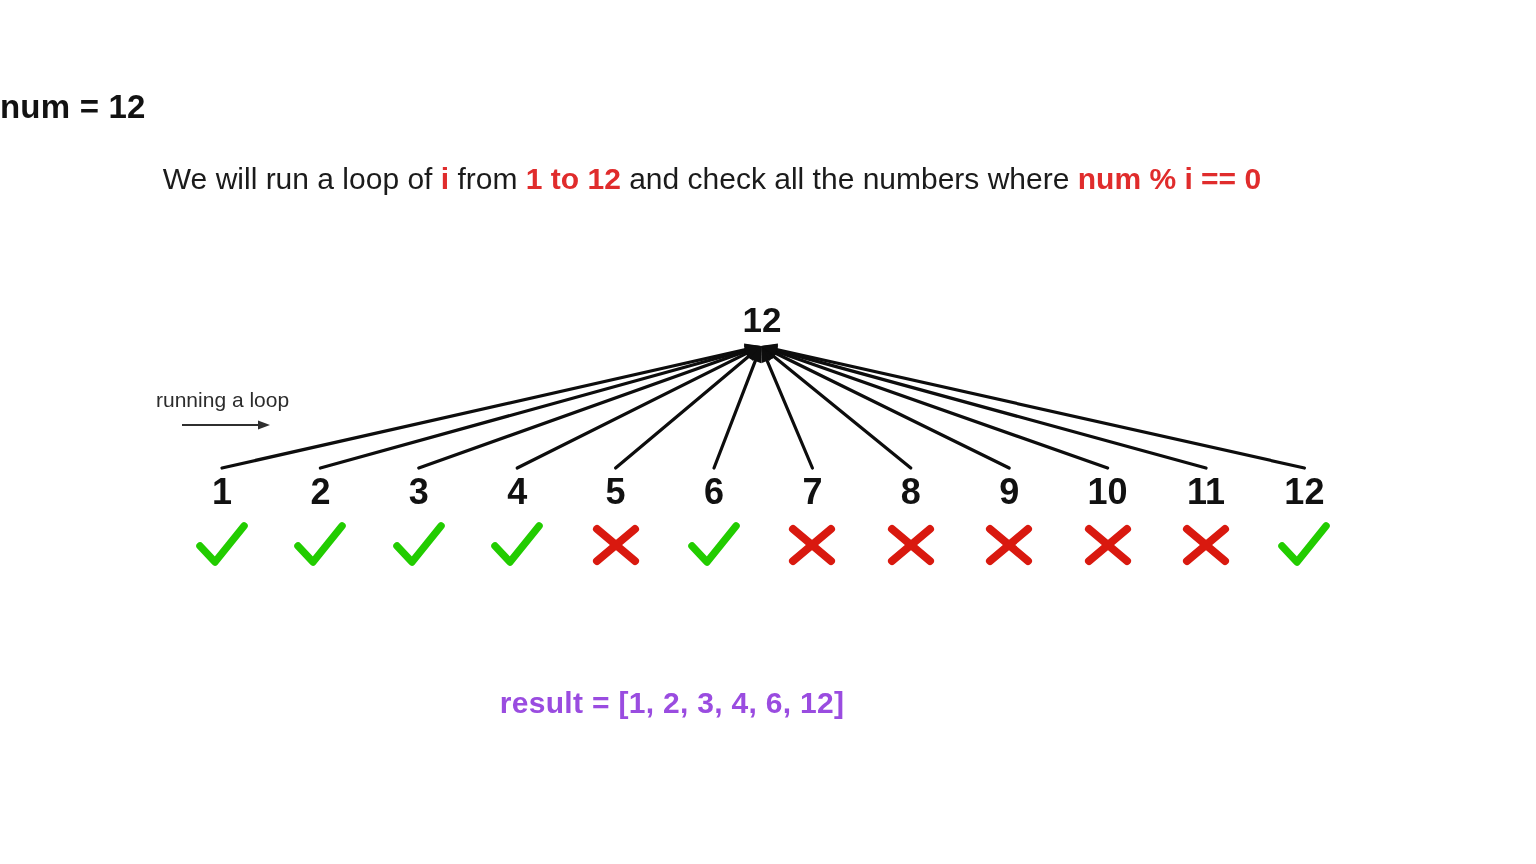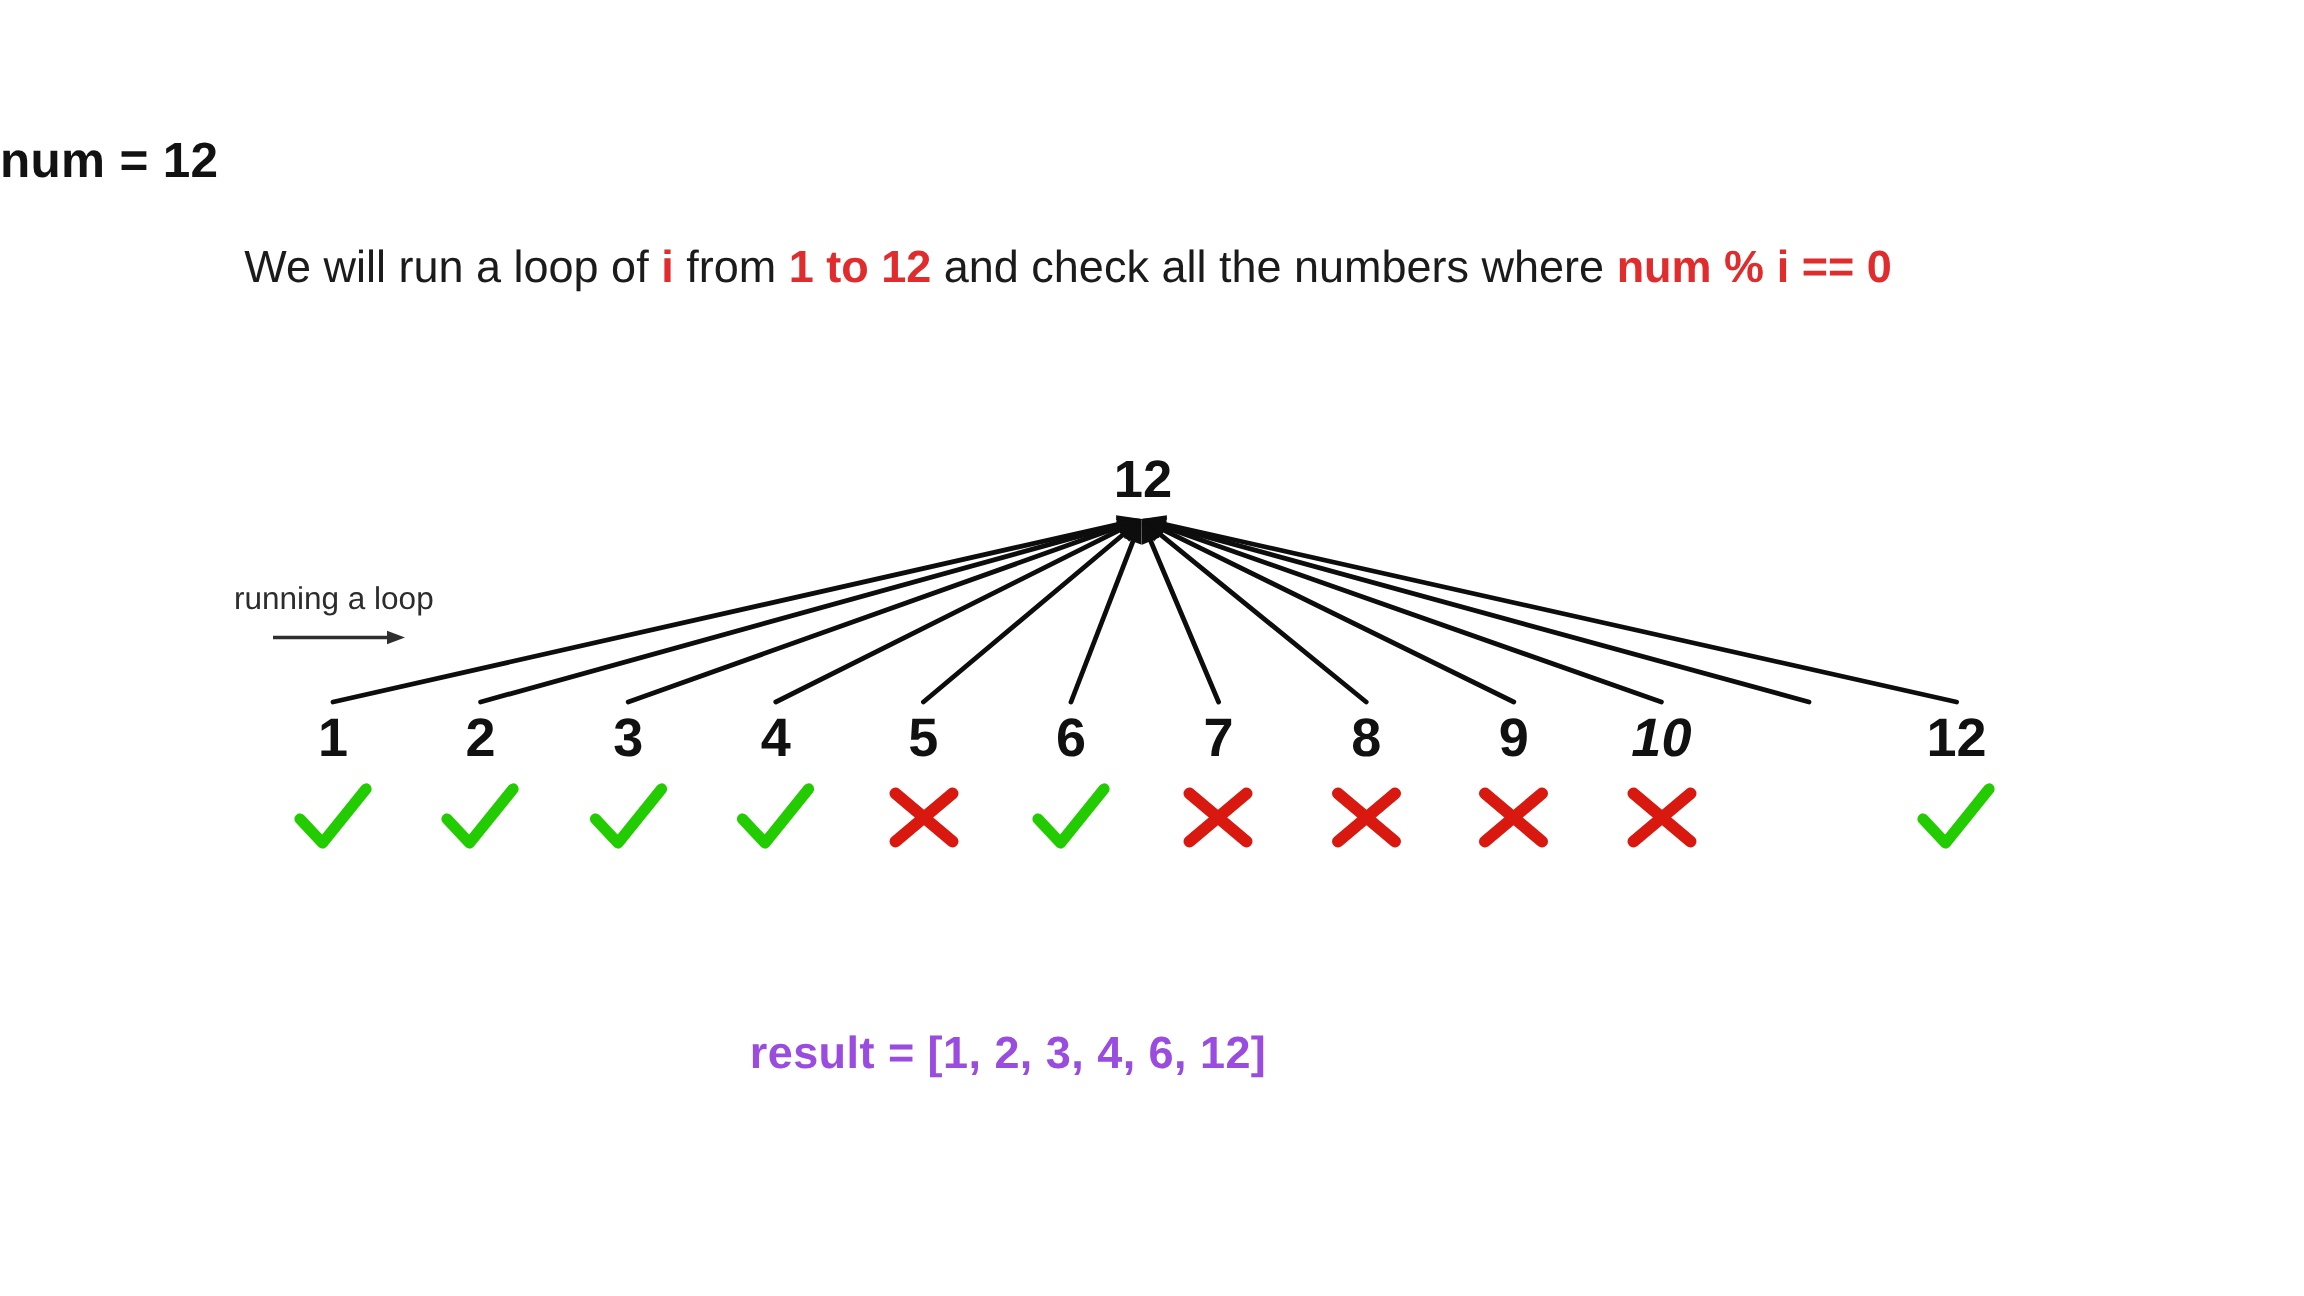--- a/index.html
+++ b/index.html
@@ -249,22 +249,29 @@
             <path d="M46 9 L8 41" fill="none" stroke="#d9190f" stroke-width="8" stroke-linecap="round"></path>
           </svg></span>
       </div>
       <div class="num-cell" style="left: 1009.2px;">
         <span class="num-label">9</span>
         <span class="mark"><svg viewBox="0 0 54 50" xmlns="http://www.w3.org/2000/svg">
             <path d="M8 9 L46 41" fill="none" stroke="#d9190f" stroke-width="8" stroke-linecap="round"></path>
             <path d="M46 9 L8 41" fill="none" stroke="#d9190f" stroke-width="8" stroke-linecap="round"></path>
           </svg></span>
       </div>
-      <div class="num-cell" style="left: 1107.6px; font-style: italic;">
+      <div class="num-cell" style="left: 1107.6px;">
         <span class="num-label">10</span>
+        <span class="mark"><svg viewBox="0 0 54 50" xmlns="http://www.w3.org/2000/svg">
+            <path d="M8 9 L46 41" fill="none" stroke="#d9190f" stroke-width="8" stroke-linecap="round"></path>
+            <path d="M46 9 L8 41" fill="none" stroke="#d9190f" stroke-width="8" stroke-linecap="round"></path>
+          </svg></span>
+      </div>
+      <div class="num-cell" style="left: 1206px;">
+        <span class="num-label">11</span>
         <span class="mark"><svg viewBox="0 0 54 50" xmlns="http://www.w3.org/2000/svg">
             <path d="M8 9 L46 41" fill="none" stroke="#d9190f" stroke-width="8" stroke-linecap="round"></path>
             <path d="M46 9 L8 41" fill="none" stroke="#d9190f" stroke-width="8" stroke-linecap="round"></path>
           </svg></span>
       </div>
       <div class="num-cell" style="left: 1304.4px;">
         <span class="num-label">12</span>
         <span class="mark"><svg viewBox="0 0 54 50" xmlns="http://www.w3.org/2000/svg">
             <path d="M5 26 L20 42 L49 6" fill="none" stroke="#22cc00" stroke-width="7.5" stroke-linecap="round" stroke-linejoin="round"></path>
           </svg></span>

